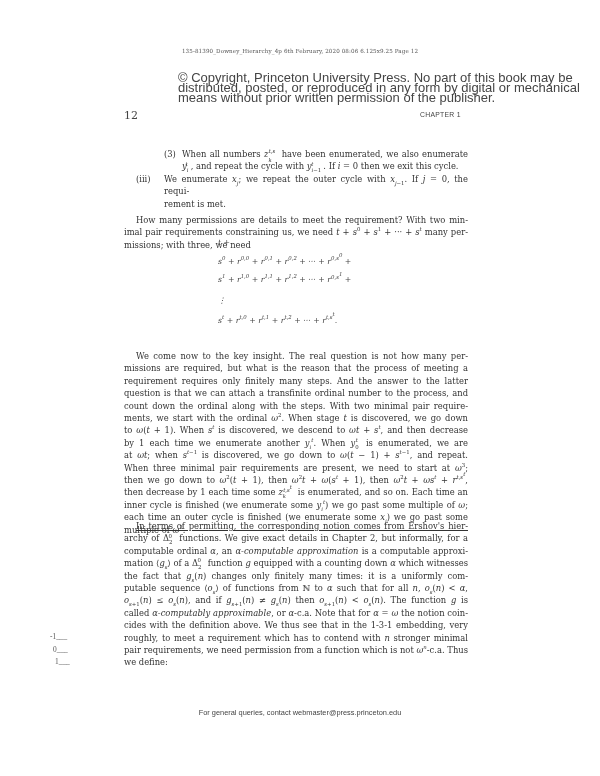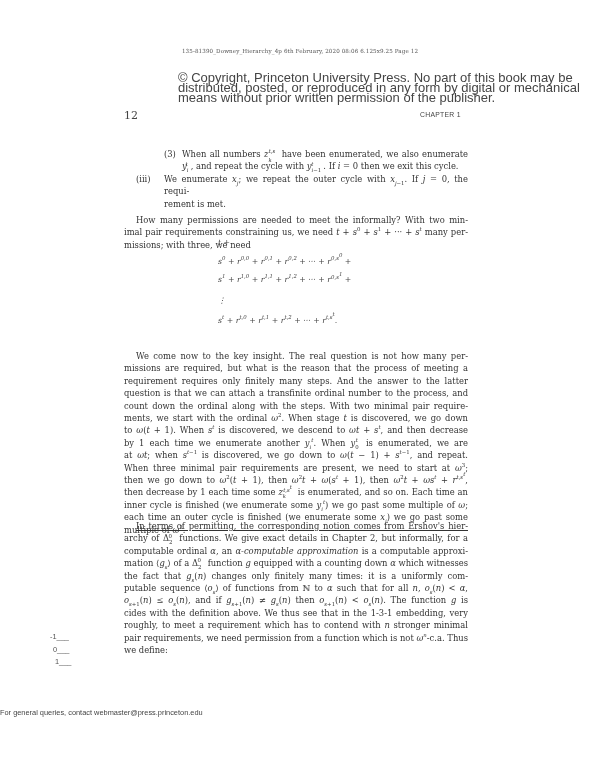--- a/index.html
+++ b/index.html
@@ -9,22 +9,22 @@
   .proofline { position: absolute; top: 48px; left: 0; width: 600px; text-align: center; font-size: 5.6px; color: #555; letter-spacing: 0.1px; }
   .copyright { position: absolute; top: 73px; left: 178px; width: 260px; font-size: 13px; line-height: 10.2px; color: #444; }
   .folio { position: absolute; top: 109px; left: 124px; font-size: 11px; color: #444; }
   .runhead { position: absolute; top: 111px; left: 420px; font-size: 6.8px; color: #444; letter-spacing: 0.3px; font-family: "Liberation Sans", sans-serif; }
   .body { position: absolute; left: 124px; width: 344px; font-size: 8.4px; line-height: 12.4px; color: #333; text-align: justify; }
   .line { white-space: nowrap; display: block; }
   .jl { text-align: justify; text-align-last: justify; display: block; }
   .item { position: absolute; font-size: 8.4px; line-height: 12.4px; color: #333; }
   .eq { position: absolute; left: 218px; font-size: 7.8px; line-height: 18.6px; color: #444; font-style: italic; }
   sup, sub { font-size: 5.4px; line-height: 0; }
-  .margnum { position: absolute; left: 50px; font-size: 7.4px; color: #555; font-family: Liberation Sans, sans-serif; }
-  .footer { position: absolute; top: 708px; left: 0; width: 600px; text-align: left; font-size: 7.4px; color: #444; }
+  .margnum { position: absolute; left: 50px; font-size: 7.4px; color: #555; font-family: Liberation Serif, serif; }
+  .footer { position: absolute; top: 708px; left: 0; width: 600px; text-align: center; font-size: 7.4px; color: #444; }
   i { font-style: italic; }
 </style>
 </head>
 <body>
 
 <div class="proofline serif">135-81390_Downey_Hierarchy_4p   6th February, 2020   08:06   6.125x9.25   Page 12</div>
 
 <div class="copyright sans">
   <span class="line">© Copyright, Princeton University Press. No part of this book may be</span>
   <span class="line">distributed, posted, or reproduced in any form by digital or mechanical</span>
@@ -40,21 +40,21 @@
   <span class="line"><i>y</i><sub><i>i</i></sub><sup style="position:relative;left:-3px;"><i>t</i></sup>, and repeat the cycle with <i>y</i><sub><i>i</i>−1</sub><sup style="position:relative;left:-10px;"><i>t</i></sup>. If <i>i</i> = 0 then we exit this cycle.</span>
 </div>
 
 <div class="item serif" style="top:172.8px; left:136px;">(iii)</div>
 <div class="item serif" style="top:172.8px; left:164px; width:304px;">
   <span class="jl">We enumerate <i>x<sub>j</sub></i>; we repeat the outer cycle with <i>x</i><sub><i>j</i>−1</sub>. If <i>j</i> = 0, the requi-</span>
   <span class="line">rement is met.</span>
 </div>
 
 <div class="body serif" style="top:214px;">
-  <span class="jl" style="text-indent:12px;">How many permissions are needed to meet the informally? With two min-</span>
+  <span class="jl" style="text-indent:12px;">How many permissions are details to meet the requirement? With two min-</span>
   <span class="jl">imal pair requirements constraining us, we need <i>t</i> + <i>s</i><sup>0</sup> + <i>s</i><sup>1</sup> + ··· + <i>s<sup>t</sup></i> many per-</span>
   <span class="line">missions; with three, we need</span>
 </div>
 
 <div class="eq serif" style="top:234px;">
   <span class="line">t +</span>
   <span class="line">s<sup>0</sup> + r<sup>0,0</sup> + r<sup>0,1</sup> + r<sup>0,2</sup> + ··· + r<sup>0,s<sup>0</sup></sup> +</span>
   <span class="line">s<sup>1</sup> + r<sup>1,0</sup> + r<sup>1,1</sup> + r<sup>1,2</sup> + ··· + r<sup>0,s<sup>1</sup></sup> +</span>
   <span class="line" style="line-height:22px;">⋮</span>
   <span class="line">s<sup>t</sup> + r<sup>t,0</sup> + r<sup>t,1</sup> + r<sup>t,2</sup> + ··· + r<sup>t,s<sup>t</sup></sup>.</span>
@@ -79,20 +79,21 @@
 </div>
 
 <div class="body serif" style="top:520px;">
   <span class="jl" style="text-indent:12px;text-decoration:underline;">In terms of permitting, the corresponding notion comes from Ershov's hier-</span>
   <span class="jl">archy of Δ<sub>2</sub><sup style="position:relative;left:-4px;">0</sup> functions. We give exact details in Chapter 2, but informally, for a</span>
   <span class="jl">computable ordinal <i>α</i>, an <i>α-computable approximation</i> is a computable approxi-</span>
   <span class="jl">mation ⟨<i>g<sub>s</sub></i>⟩ of a Δ<sub>2</sub><sup style="position:relative;left:-4px;">0</sup> function <i>g</i> equipped with a counting down <i>α</i> which witnesses</span>
   <span class="jl">the fact that <i>g<sub>s</sub></i>(<i>n</i>) changes only finitely many times: it is a uniformly com-</span>
   <span class="jl">putable sequence ⟨<i>o<sub>s</sub></i>⟩ of functions from ℕ to <i>α</i> such that for all <i>n</i>, <i>o<sub>s</sub></i>(<i>n</i>) &lt; <i>α</i>,</span>
   <span class="jl"><i>o</i><sub><i>s</i>+1</sub>(<i>n</i>) ≤ <i>o<sub>s</sub></i>(<i>n</i>), and if <i>g</i><sub><i>s</i>+1</sub>(<i>n</i>) ≠ <i>g<sub>s</sub></i>(<i>n</i>) then <i>o</i><sub><i>s</i>+1</sub>(<i>n</i>) &lt; <i>o<sub>s</sub></i>(<i>n</i>). The function <i>g</i> is</span>
+  <span class="jl">called <i>α-computably approximable</i>, or <i>α</i>-c.a. Note that for <i>α</i> = <i>ω</i> the notion coin-</span>
   <span class="jl">cides with the definition above. We thus see that in the 1-3-1 embedding, very</span>
   <span class="jl">roughly, to meet a requirement which has to contend with <i>n</i> stronger minimal</span>
   <span class="jl">pair requirements, we need permission from a function which is not <i>ω<sup>n</sup></i>-c.a. Thus</span>
   <span class="line">we define:</span>
 </div>
 
 <div class="margnum" style="top:632px;">-1___</div>
 <div class="margnum" style="top:645px; left:53px;">0___</div>
 <div class="margnum" style="top:657px; left:55px;">1___</div>
 

